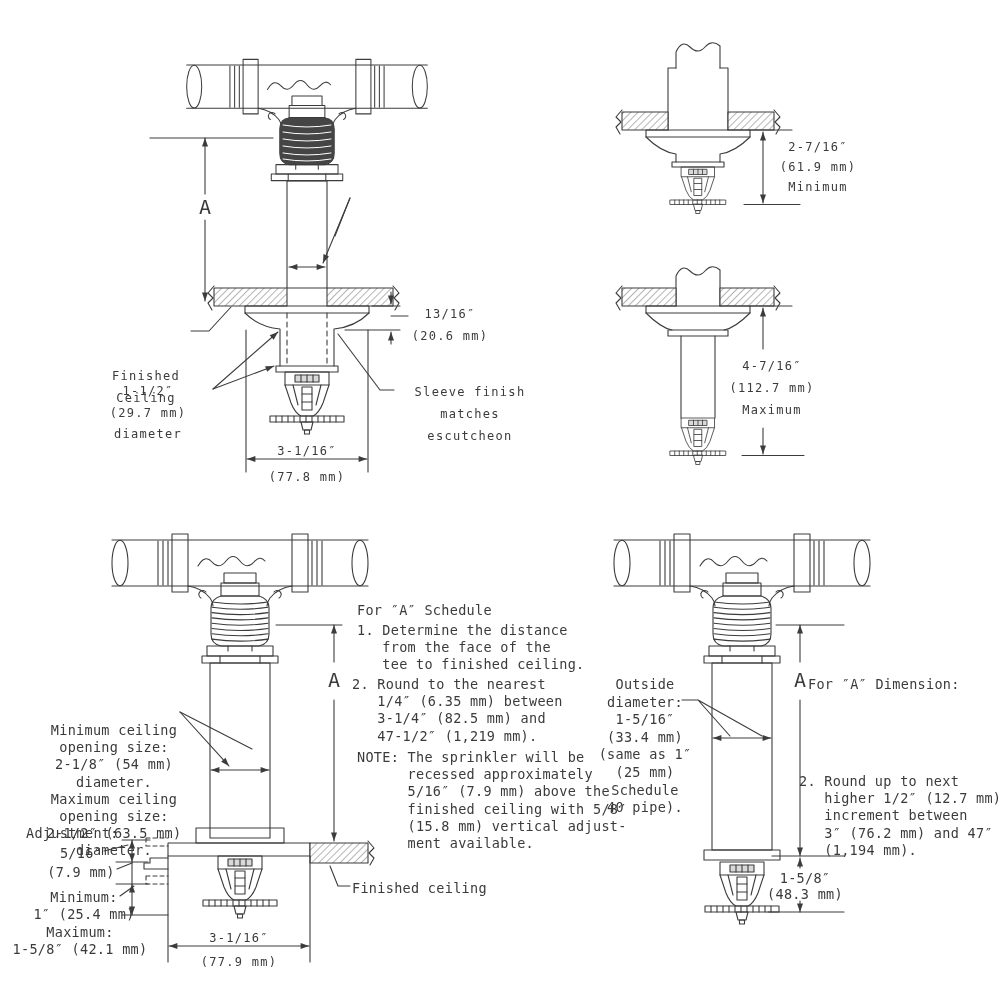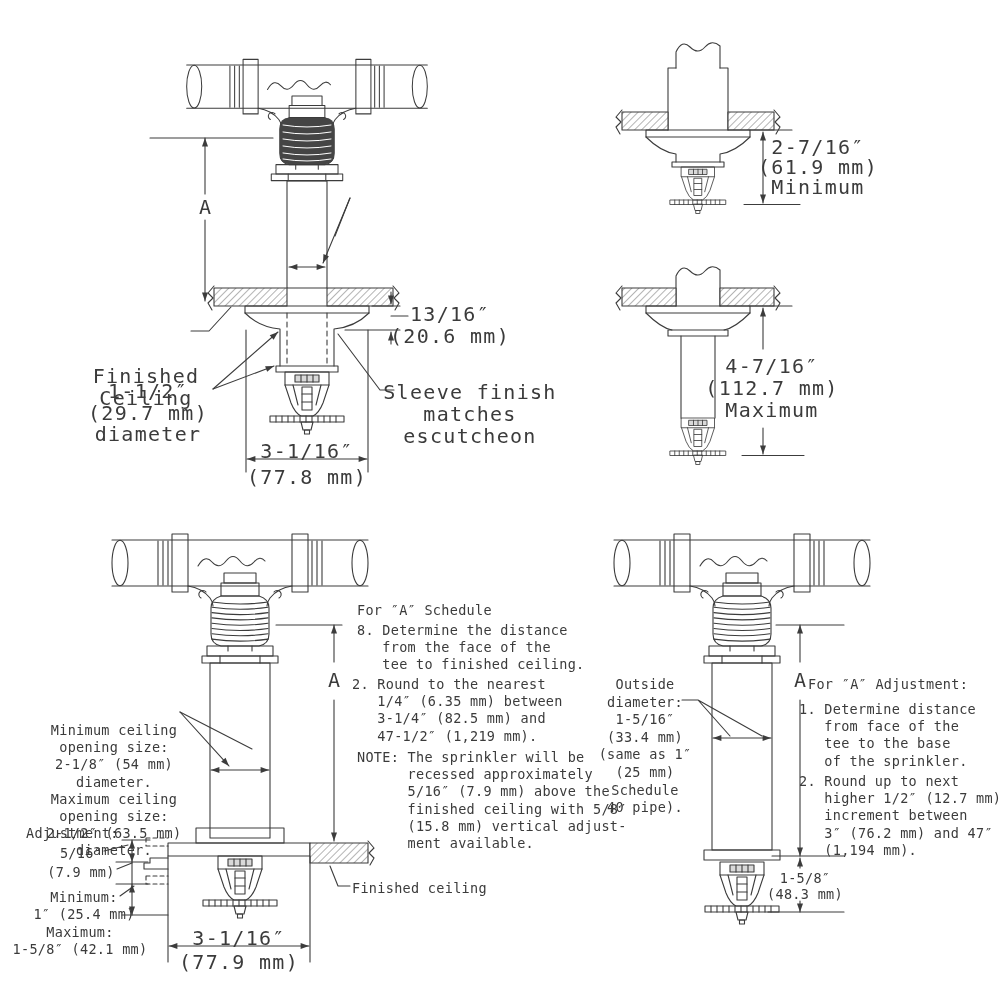--- a/index.html
+++ b/index.html
@@ -1,20 +1,20 @@
 <!DOCTYPE html>
 <html><head>
 <meta charset="utf-8">
 <style>
   html,body{margin:0;padding:0;background:#fff;}
   .canvas{position:relative;width:1000px;height:1000px;background:#fff;overflow:hidden;
           font-family:"DejaVu Sans Mono","Liberation Mono",monospace;color:#3b3b3b;}
   .canvas svg{position:absolute;left:0;top:0;}
   .lbl{position:absolute;white-space:pre;font-size:13.5px;line-height:17.2px;letter-spacing:.3px;}
-  .lg{font-size:20px;line-height:22px;letter-spacing:1.3px;}
+  .lg{font-size:12px;line-height:22px;letter-spacing:1.3px;}
   .ctr{text-align:center;transform:translateX(-50%);}
   .dimA{font-size:20px;line-height:22px;letter-spacing:0;}
 </style>
 </head>
 <body>
 
 <div class="canvas">
 
 <svg width="1000" height="1000" viewBox="0 0 1000 1000">
   <defs>
@@ -216,21 +216,21 @@
 (7.9 mm)</div>
 <div class="lbl ctr" style="left:84px;top:889px;line-height:16.5px;">Minimum:
 1″ (25.4 mm)</div>
 <div class="lbl ctr" style="left:80px;top:924px;line-height:17px;">Maximum:
 1-5/8″ (42.1 mm)</div>
 <div class="lbl dimA ctr" style="left:334px;top:669px;background:#fff;">A</div>
 <div class="lbl lg ctr" style="left:239px;top:926px;line-height:24px;">3-1/16″
 (77.9 mm)</div>
 <div class="lbl" style="left:352px;top:880px;">Finished ceiling</div>
 <div class="lbl" style="left:357px;top:602px;">For ″A″ Schedule</div>
-<div class="lbl" style="left:357px;top:622px;">8. Determine the distance
+<div class="lbl" style="left:357px;top:622px;">1. Determine the distance
    from the face of the
    tee to finished ceiling.</div>
 <div class="lbl" style="left:352px;top:676px;">2. Round to the nearest
    1/4″ (6.35 mm) between
    3-1/4″ (82.5 mm) and
    47-1/2″ (1,219 mm).</div>
 <div class="lbl" style="left:357px;top:749px;">NOTE: The sprinkler will be
       recessed approximately
       5/16″ (7.9 mm) above the
       finished ceiling with 5/8″
@@ -238,25 +238,21 @@
       ment available.</div>
 
 <div class="lbl ctr" style="left:645px;top:676px;line-height:17.6px;">Outside
 diameter:
 1-5/16″
 (33.4 mm)
 (same as 1″
 (25 mm)
 Schedule
 40 pipe).</div>
-<div class="lbl" style="left:808px;top:676px;">For ″A″ Adjustment:</div>
-<div class="lbl" style="left:799px;top:701px;">1. Determine distance
-   from face of the
-   tee to the base
-   of the sprinkler.</div>
+<div class="lbl" style="left:808px;top:676px;">For ″A″ Dimension:</div>
 <div class="lbl" style="left:799px;top:773px;">2. Round up to next
    higher 1/2″ (12.7 mm)
    increment between
    3″ (76.2 mm) and 47″
    (1,194 mm).</div>
 <div class="lbl dimA ctr" style="left:800px;top:669px;background:#fff;">A</div>
 <div class="lbl ctr" style="left:805px;top:870px;line-height:16px;">1-5/8″
 (48.3 mm)</div>
 
 </div>

